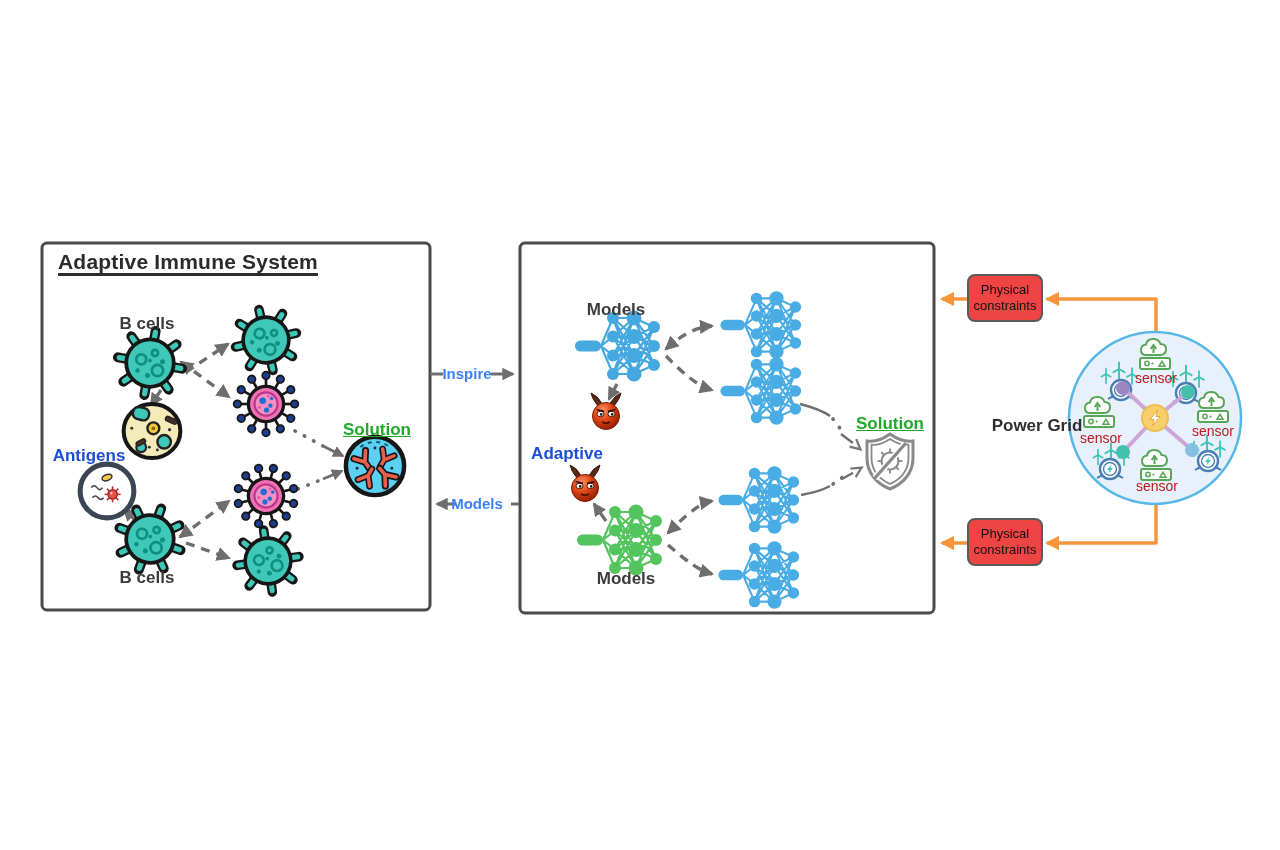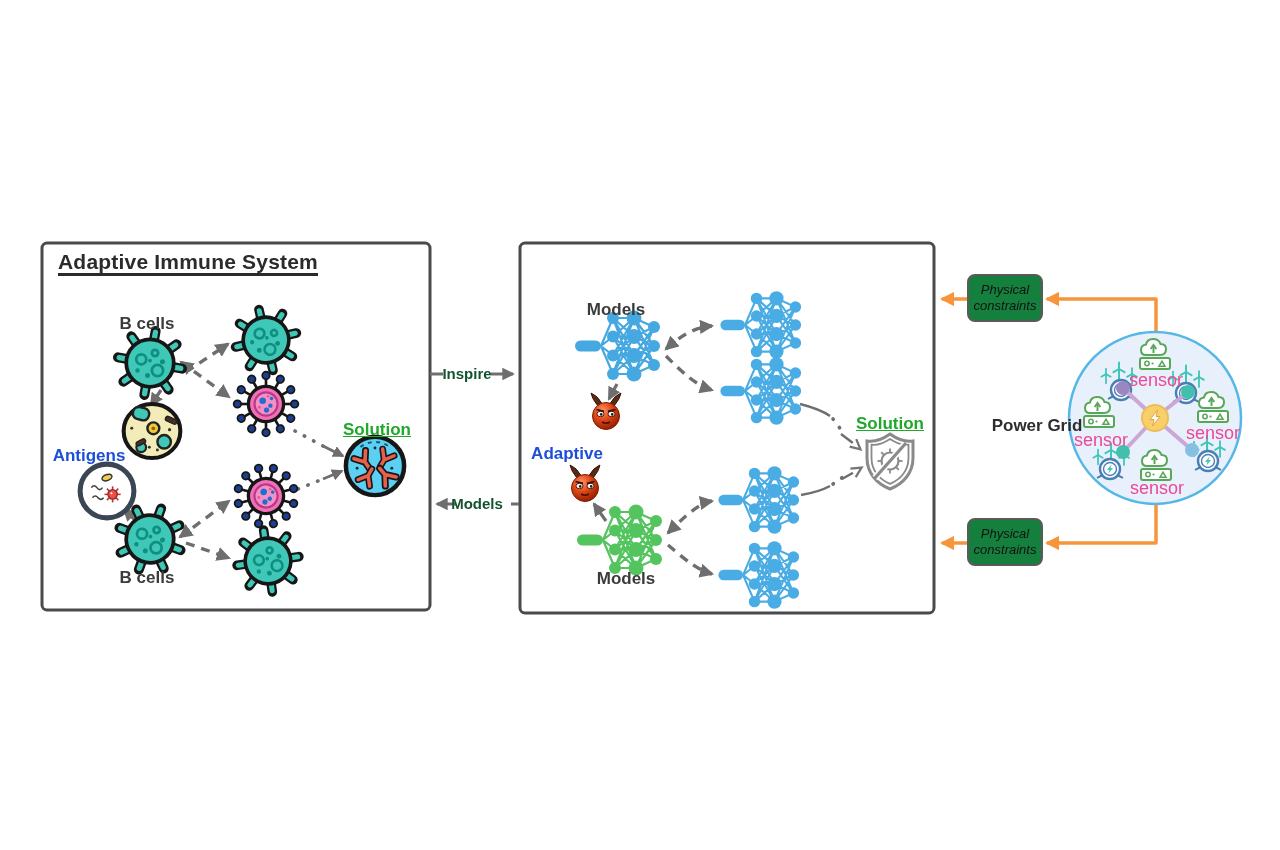--- a/index.html
+++ b/index.html
@@ -6,27 +6,27 @@
   #stage{position:relative;width:1280px;height:850px;background:#ffffff;overflow:hidden;
          font-family:"Liberation Sans", sans-serif;}
   svg{position:absolute;left:0;top:0;}
   .abs{position:absolute;}
   .ctr{transform:translateX(-50%);white-space:nowrap;}
   .title{font-size:21px;font-weight:bold;color:#2b2b2b;text-decoration:underline;
          text-decoration-thickness:2.5px;text-underline-offset:4px;letter-spacing:.2px;}
   .lbl{font-size:17px;font-weight:bold;color:#3b3b3b;}
   .lbl-red{font-size:17px;font-weight:bold;color:#1d4ed8;}
   .lbl-green{font-size:17px;font-weight:bold;color:#1fa82a;text-decoration:underline;}
-  .flow-lbl{font-size:15px;font-weight:bold;color:#14532d;}
+  .flow-lbl{font-size:15px;font-weight:bold;color:#3b82f6;}
   .pg-lbl{font-size:17px;font-weight:bold;color:#2e2e2e;margin-left:32px;}
-  .sensor-lbl{font-size:18px;color:#ec4899;}
-  .constraint{box-sizing:border-box;width:76px;height:48px;background:#15803d;
+  .sensor-lbl{font-size:14px;color:#b91c1c;}
+  .constraint{box-sizing:border-box;width:76px;height:48px;background:#ef4444;
       border:2.5px solid #5a5a5a;border-radius:8px;display:flex;align-items:center;
       justify-content:center;text-align:center;font-size:13px;line-height:1.2;
-      color:#111;padding:2px 3px;font-style:italic;}
+      color:#111;padding:2px 3px;}
 </style>
 </head>
 <body>
 
 <div id="stage">
 
 <svg width="1280" height="850" viewBox="0 0 1280 850">
   <defs>
     <marker id="mg" viewBox="0 0 10 10" refX="8.5" refY="5" markerWidth="4.2" markerHeight="4.2" orient="auto-start-reverse">
       <path d="M0,0 L10,5 L0,10 Z" fill="#6e6e6e"></path>

